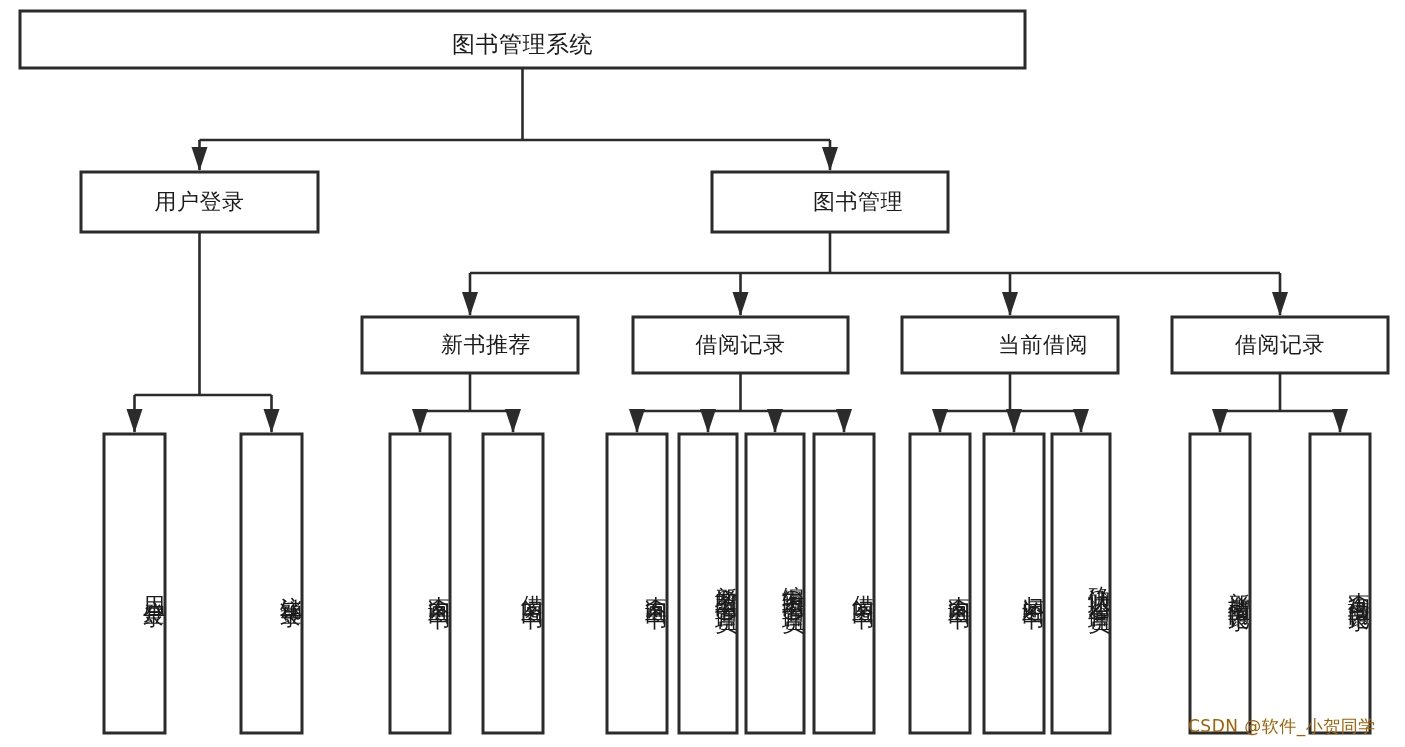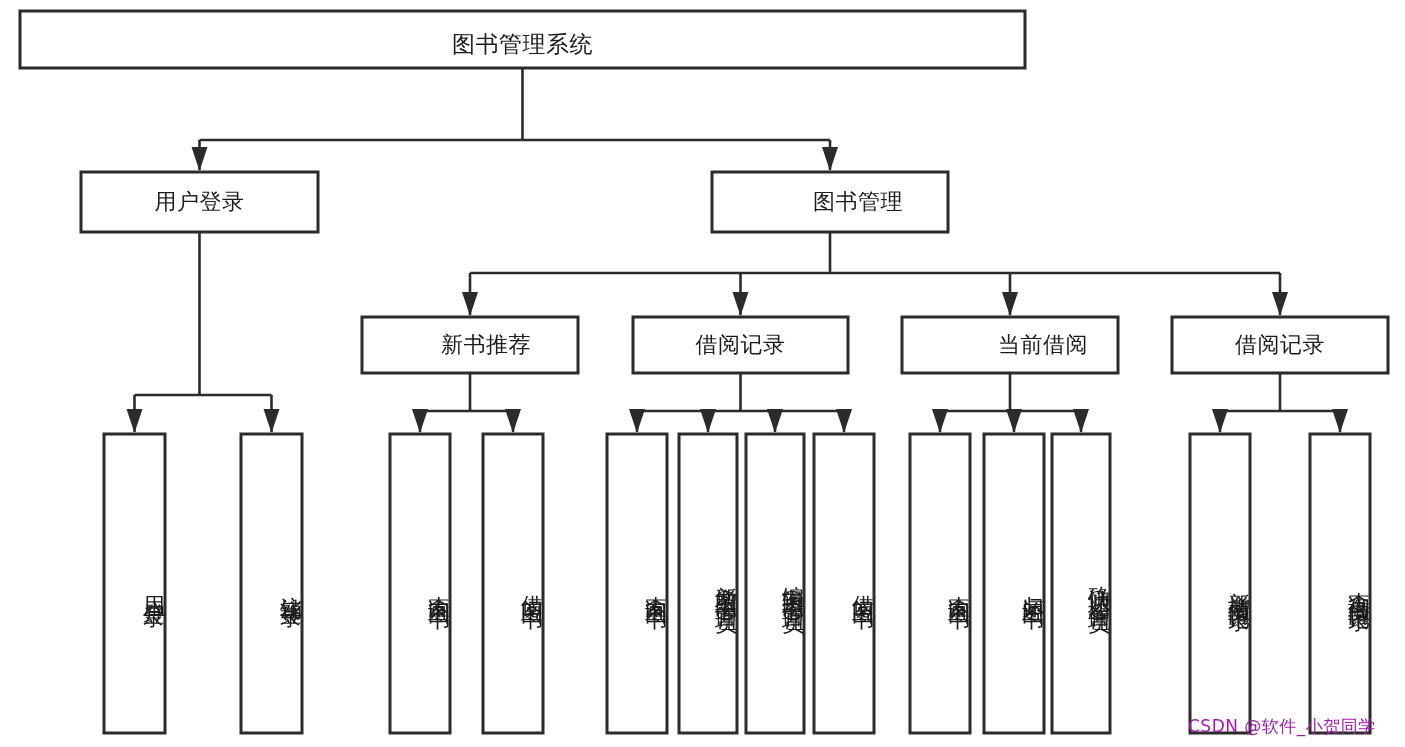--- a/index.html
+++ b/index.html
@@ -69,21 +69,21 @@
     align-items: flex-start;
     justify-content: center;
     padding-top: 4px;
     white-space: nowrap;
   }
   .watermark {
     position: absolute;
     left: 1188px;
     top: 715px;
     font-size: 17px;
-    color: #a21caf;
+    color: #a16207;
     font-family: "DejaVu Sans", "Liberation Sans", sans-serif;
     white-space: nowrap;
     letter-spacing: 0.5px;
   }
 </style>
 </head>
 <body>
 
 <div id="diagram-root">
 

